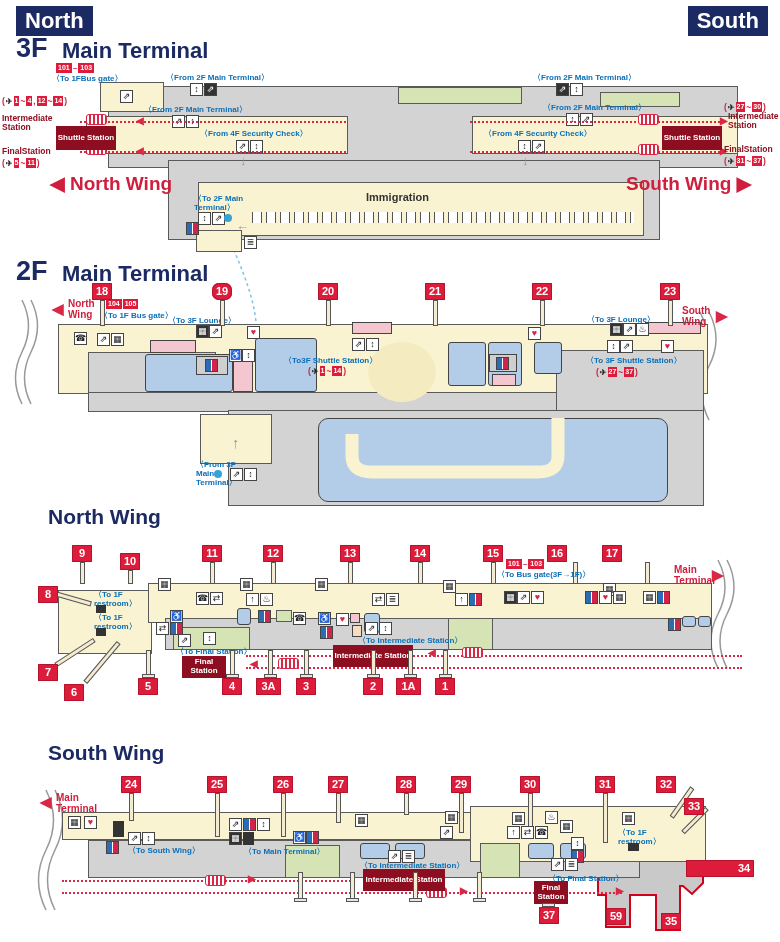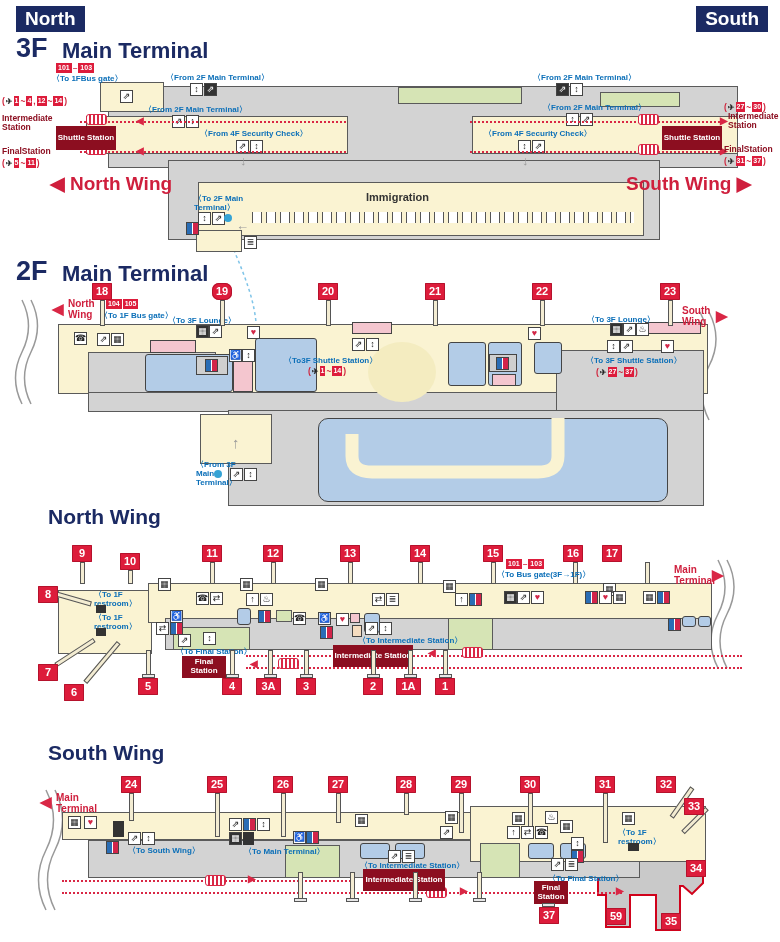--- a/index.html
+++ b/index.html
@@ -8,21 +8,21 @@
   
   .cream{position:absolute;background:#faf3d2;border:1px solid #5a5a5a;box-sizing:border-box;}
   .gray {position:absolute;background:#d3d3d3;border:1px solid #5a5a5a;box-sizing:border-box;}
   .green{position:absolute;background:#d6e4b5;border:1px solid #5a5a5a;box-sizing:border-box;}
   .blue {position:absolute;background:#b3cce7;border:1px solid #444;border-radius:3px;box-sizing:border-box;}
   .pink {position:absolute;background:#f4c6cf;border:1px solid #444;box-sizing:border-box;}
   .peach{position:absolute;background:#f6ddc0;border:1px solid #444;box-sizing:border-box;}
   .grayblk{position:absolute;background:#cfcfcf;border:1px solid #444;box-sizing:border-box;}
   .circle{position:absolute;background:#f4ecc0;border-radius:50%;}
   
-  .badgeNS{position:absolute;background:#1b2a63;color:#fff;font-size:19px;font-weight:bold;padding:2px 9px;}
+  .badgeNS{position:absolute;background:#1b2a63;color:#fff;font-size:22px;font-weight:bold;padding:2px 9px;}
   .g{position:absolute;width:20px;height:17px;background:#dd1c3b;color:#fff;font-weight:bold;font-size:11px;
      text-align:center;line-height:17px;border-radius:1px;box-shadow:inset 0 0 0 1px #b5122c;}
   .g.wide{width:25px;}
   .sbox{position:absolute;background:#8c0e20;color:#fff;font-weight:bold;font-size:8px;line-height:1.1;
         display:flex;align-items:center;justify-content:center;text-align:center;padding:1px;box-sizing:border-box;}
   .busb{background:#dd1c3b;color:#fff;font-size:7px;font-weight:bold;line-height:10px;padding:0 2px;}
   .busgrp{position:absolute;display:flex;align-items:center;gap:1px;color:#d0243c;font-weight:bold;font-size:8px;}
   
   .blab{position:absolute;color:#0b6fb8;font-weight:bold;font-size:8px;line-height:1.15;white-space:nowrap;}
   .blab.wrap{white-space:normal;}
@@ -306,21 +306,21 @@
   <div class="stem" style="left:52px;top:596px;width:40px;height:5px;transform:rotate(16deg);"></div>
   <div class="stem" style="left:52px;top:650px;width:46px;height:5px;transform:rotate(-33deg);"></div>
   <div class="stem" style="left:76px;top:660px;width:52px;height:5px;transform:rotate(-50deg);"></div>
   <div class="g" style="left:72px;top:545px;">9</div>
   <div class="g" style="left:120px;top:553px;">10</div>
   <div class="g" style="left:202px;top:545px;">11</div>
   <div class="g" style="left:263px;top:545px;">12</div>
   <div class="g" style="left:340px;top:545px;">13</div>
   <div class="g" style="left:410px;top:545px;">14</div>
   <div class="g" style="left:483px;top:545px;">15</div>
-  <div class="g" style="left:547px;top:545px;margin-left:16px;">16</div>
+  <div class="g" style="left:547px;top:545px;">16</div>
   <div class="g" style="left:602px;top:545px;">17</div>
   <div class="g" style="left:38px;top:586px;">8</div>
   <div class="g" style="left:38px;top:664px;">7</div>
   <div class="g" style="left:64px;top:684px;">6</div>
 
   <div class="busgrp" style="left:506px;top:559px;">
     <span class="busb">101</span>
       <span>~</span>
       <span class="busb">103</span>
   </div>
@@ -494,18 +494,18 @@
 
   <div class="stem" style="left:298px;top:872px;width:5px;height:28px;"></div>
   <div class="stem" style="left:350px;top:872px;width:5px;height:28px;"></div>
   <div class="stem" style="left:413px;top:872px;width:5px;height:28px;"></div>
   <div class="stem" style="left:477px;top:872px;width:5px;height:28px;"></div>
   <div class="foot" style="left:294px;top:898px;"></div>
   <div class="foot" style="left:346px;top:898px;"></div>
   <div class="foot" style="left:409px;top:898px;"></div>
   <div class="foot" style="left:473px;top:898px;"></div>
   <div class="foot" style="left:542px;top:903px;"></div>
-  <div class="g" style="left:686px;top:860px;">34</div>
+  <div class="g" style="left:686px;top:860px;padding-left:48px;">34</div>
   <div class="g" style="left:661px;top:913px;">35</div>
   <div class="g" style="left:606px;top:908px;">59</div>
   <div class="g" style="left:539px;top:907px;">37</div>
 
 </div>
 
 </body></html>

